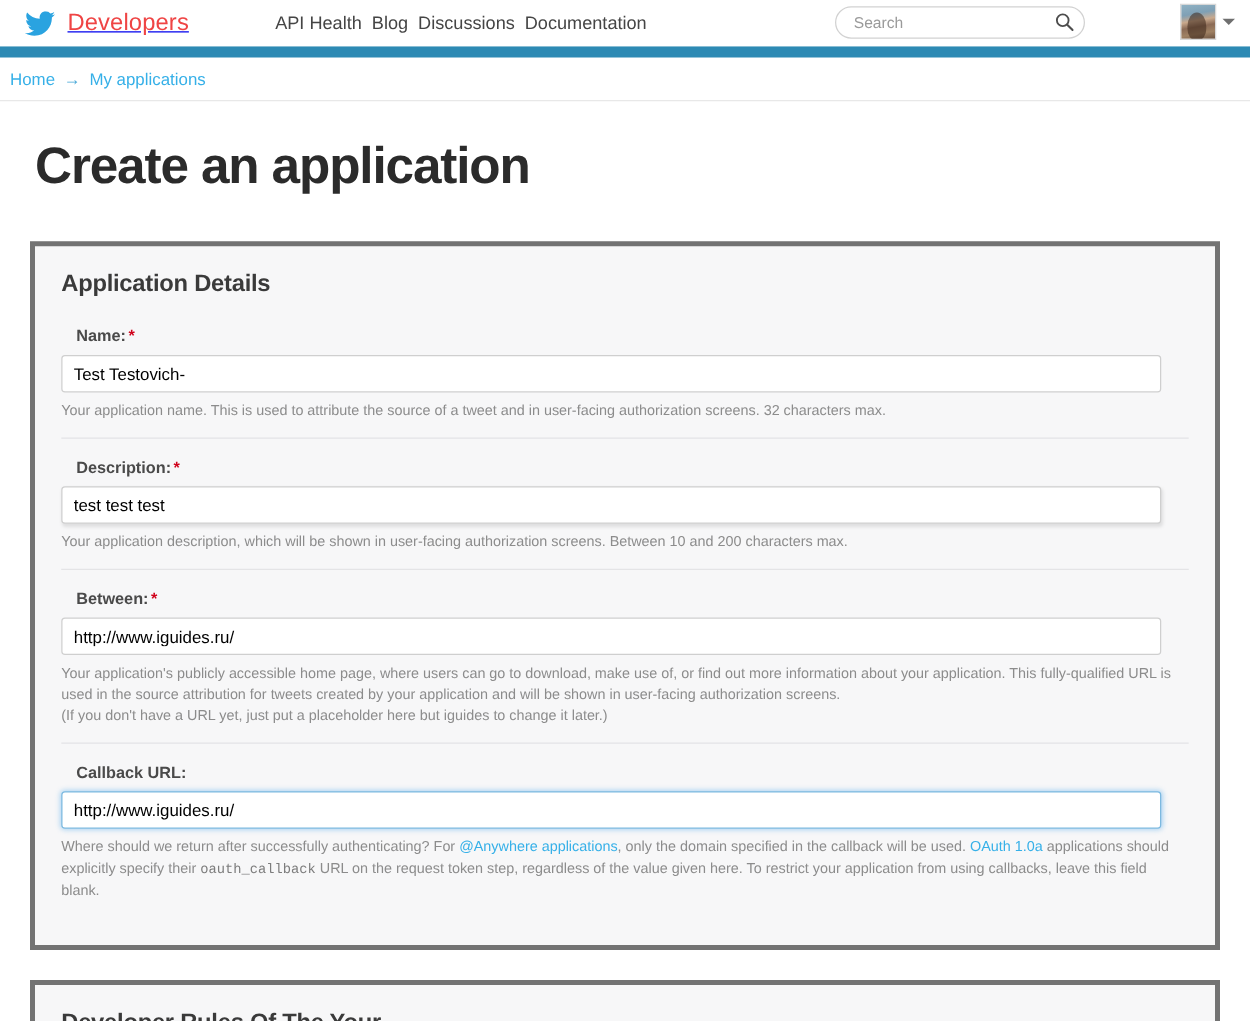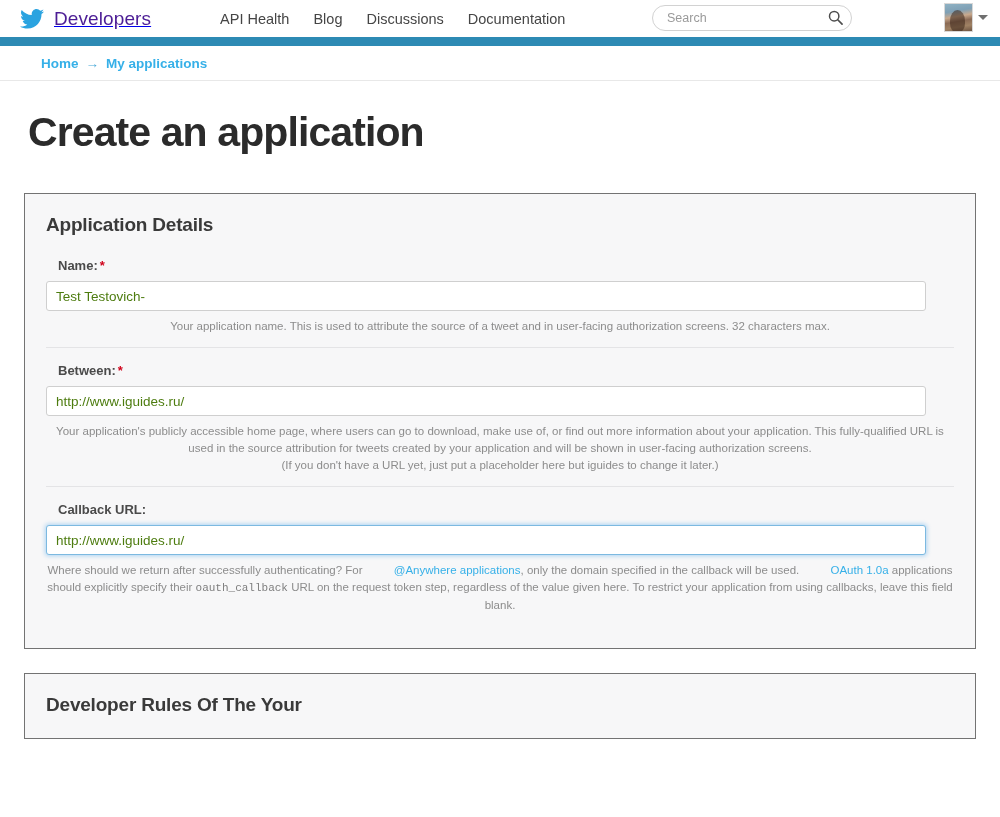--- a/index.html
+++ b/index.html
@@ -21,39 +21,39 @@
   }
   .brand {
     display: flex;
     align-items: center;
     margin-left: 20px;
     gap: 10px;
   }
   .bird-icon { width: 24px; height: 20px; display: block; }
   .brand-name {
     font-size: 19px;
-    color: #4c1d95;
+    color: #ef4444;
     font-weight: 400;
     letter-spacing: .1px;
   }
   .mainnav {
     display: flex;
     align-items: center;
-    gap: 24px;
+    gap: 8px;
     margin-left: 69px;
   }
   .mainnav a {
     font-size: 14.5px;
     color: #454545;
     text-decoration: none;
     white-space: nowrap;
   }
   .search-wrap {
     position: absolute;
-    left: 652px;
+    left: 668px;
     top: 5px;
     width: 200px;
     height: 32px;
   }
   .search-input {
     width: 100%;
     height: 26px;
     border: 1px solid #d2d2d2;
     border-radius: 14px;
     background: #fff;
@@ -102,22 +102,21 @@
     height: 9px;
     background: #2d8ab4;
   }
 
   
   .breadcrumb-row {
     height: 35px;
     border-bottom: 1px solid #e8e8e8;
     display: flex;
     align-items: center;
-    padding-left: 41px;
-    font-weight: bold;
+    padding-left: 8px;
   }
   .breadcrumb-row a {
     color: #36b0e8;
     text-decoration: none;
     font-size: 13.5px;
   }
   .bc-sep { color: #4aa9d8; font-size: 13.5px; margin: 0 7px; }
 
   
   .page-title {
@@ -127,21 +126,21 @@
     font-weight: bold;
     color: #2b2b2b;
     letter-spacing: -.9px;
     line-height: 1;
   }
 
   
   .card {
     margin: 0 24px;
     background: #f7f7f8;
-    border: 1px solid #737373;
+    border: 4px solid #737373;
     padding: 20px 21px 22px 21px;
   }
   .card-title {
     margin: 0 0 22px 0;
     font-size: 19px;
     font-weight: bold;
     color: #3a3a3a;
     letter-spacing: -.2px;
   }
   .card.details { margin-top: 40px; }
@@ -164,40 +163,39 @@
 
   .text-input {
     display: block;
     width: 880px;
     height: 30px;
     border: 1px solid #cfcfcf;
     border-radius: 3px;
     background: #fff;
     padding: 0 9px;
     font-size: 13.5px;
-    color: #4d7c0f;
+    color: #000000;
     font-family: "Liberation Sans", sans-serif;
     outline: none;
   }
   .text-input.shadowed {
     box-shadow: 1px 2px 3px rgba(0,0,0,.10);
   }
   .text-input.focused {
     border: 1px solid #7cb9e0;
     box-shadow: 0 0 4px 1px rgba(82,168,236,.45);
   }
 
   .help {
     margin: 7px 0 0 0;
     font-size: 11.5px;
     line-height: 17px;
     color: #8c8c8c;
-    text-align: center;
-  }
-  .help a { color: #36b0e8; text-decoration: none; margin-left: 28px; }
+  }
+  .help a { color: #36b0e8; text-decoration: none; }
   .help code {
     font-family: "Liberation Mono", monospace;
     font-size: 11px;
     color: #7d7d7d;
   }
 </style>
 </head>
 <body>
 
 <div class="topbar">
@@ -246,20 +244,27 @@
   <h2 class="card-title">Application Details</h2>
 
   <div class="field">
     <label class="field-label">
       <span>Name:</span><span class="req">*</span>
     </label>
     <input class="text-input" type="text" value="Test Testovich-" style="">
     <p class="help">Your application name. This is used to attribute the source of a tweet and in user-facing authorization screens. 32 characters max.</p>
   </div>
 
+  <div class="field">
+    <label class="field-label">
+      <span>Description:</span><span class="req">*</span>
+    </label>
+    <input class="text-input shadowed" type="text" value="test test test" style="">
+    <p class="help">Your application description, which will be shown in user-facing authorization screens. Between 10 and 200 characters max.</p>
+  </div>
 
   <div class="field">
     <label class="field-label">
       <span>Between:</span><span class="req">*</span>
     </label>
     <input class="text-input" type="text" value="http://www.iguides.ru/" style="">
     <p class="help">
       <span>Your application's publicly accessible home page, where users can go to download, make use of, or find out more information about your application. This fully-qualified URL is used in</span>
       <span>the source attribution for tweets created by your application and will be shown in user-facing authorization screens.</span><br>
       <span>(If you don't have a URL yet, just put a placeholder here but iguides to change it later.)</span>

